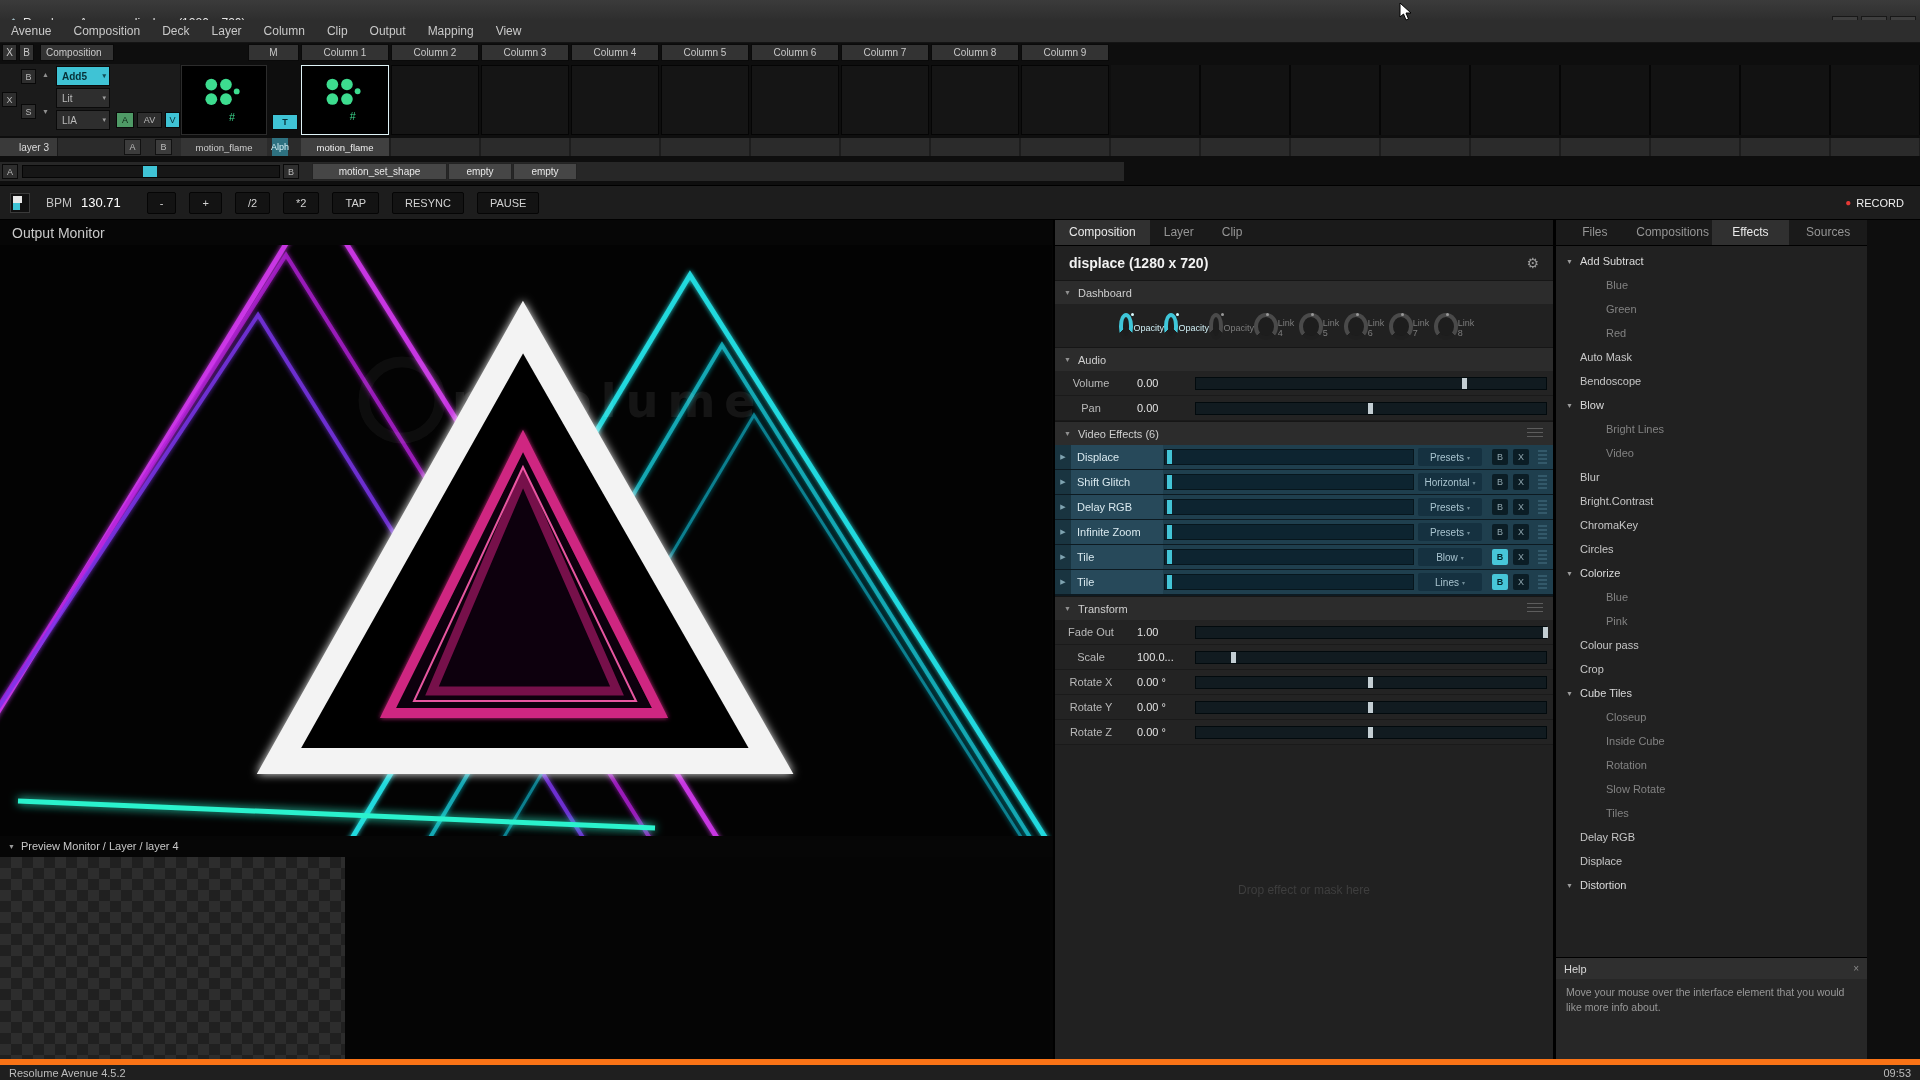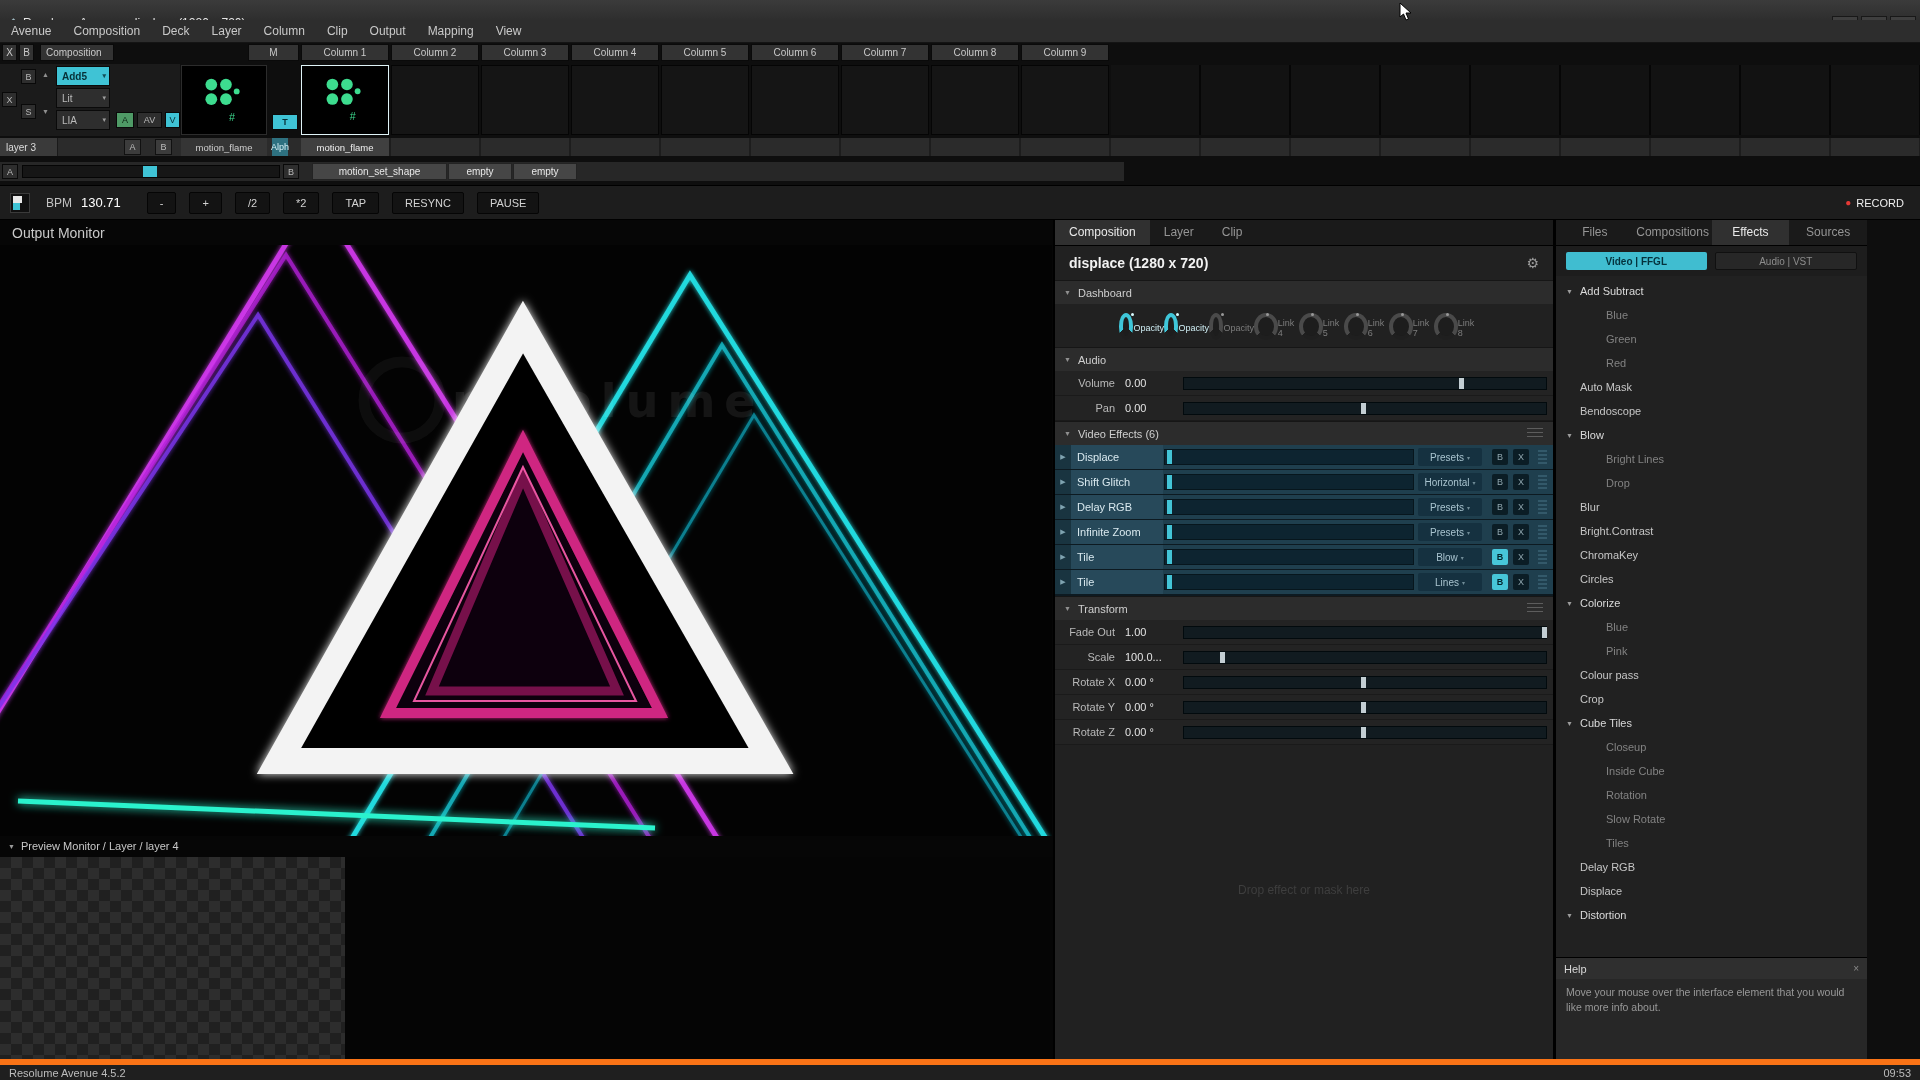--- a/index.html
+++ b/index.html
@@ -54,21 +54,21 @@
 .tbtn{position:absolute;left:272px;top:50px;width:26px;height:16px;background:#3fc3d5;border:1px solid #0a0a0a;color:#073037;font-size:9px;font-weight:bold;display:flex;align-items:center;justify-content:center}
 .clipcells{position:absolute;left:301px;top:0;right:0;height:72px;display:flex}
 .clip-cell{width:88px;height:70px;margin:1px 2px 0 0;background:#151515;border:1px solid #050505;flex:none;position:relative}
 .clip-cell.sel{border:1px solid #dff3f7;background:#000}
 .clip-cell svg{display:block;width:100%;height:100%}
 .gfill2{flex:1;margin-top:1px;height:70px;background:repeating-linear-gradient(90deg,#121212 0 88px,#060606 88px 90px)}
 
 .glabels{position:absolute;top:95px;left:0;width:100%;height:18px;background:#2b2b2b}
 .glabels::after{content:"";position:absolute;left:301px;right:0;top:0;bottom:0;background:repeating-linear-gradient(90deg,transparent 0 88px,#1d1d1d 88px 90px)}
 .lcell{position:absolute;top:0;height:18px;display:flex;align-items:center;font-size:10px;z-index:1}
-#lname{left:0;width:58px;background:#3a3a3a;color:#ddd;padding-left:6px;border-right:1px solid #1a1a1a}
+#lname{left:0;width:58px;background:#3a3a3a;color:#ddd;padding-left:19px;border-right:1px solid #1a1a1a}
 #lca{left:124px;width:17px;height:16px;top:1px;background:#3c3c3c;border:1px solid #111;color:#bbb;justify-content:center;font-size:9px}
 #lcb{left:155px;width:17px;height:16px;top:1px;background:#3c3c3c;border:1px solid #111;color:#bbb;justify-content:center;font-size:9px}
 #lflame1{left:181px;width:86px;background:#353535;color:#cfcfcf;justify-content:center;font-size:9.5px}
 #lalph{left:272px;width:16px;background:#2e7180;color:#d8f2f6;justify-content:center;font-size:9px}
 #lflame2{left:301px;width:88px;background:#404040;color:#f0f0f0;justify-content:center;font-size:9.5px}
 
 .gdeck{position:absolute;top:119px;left:0;width:1124px;height:19px;background:#272727}
 #dka{left:2px;top:2px;width:16px;height:15px}
 #dkb{left:283px;top:2px;width:16px;height:15px}
 .xfade{position:absolute;left:22px;top:3px;width:258px;height:13px;background:#161616;border:1px solid #050505}
@@ -121,21 +121,21 @@
 .knob-row{display:flex;padding:9px 0 7px 64px;flex:none;background:#212121}
 .knob{width:45px;display:flex;align-items:center;flex:none}
 .dial{width:27px;height:27px;border-radius:50%;background:conic-gradient(from 225deg,var(--arc,#4a4a4a) 0 270deg,#1f1f1f 270deg 360deg);position:relative}
 .dial::after{content:"";position:absolute;inset:4px;border-radius:50%;background:#1d1d1d}
 .dial::before{content:"";position:absolute;top:0;left:12px;width:3px;height:3px;border-radius:50%;background:#999;z-index:1}
 .knob.active .dial{--arc:#3fc6d9}
 .knob.active .dial::before{background:#d9fbff}
 .k-label{margin-top:3px;font-size:9px;color:#7d7d7d}
 .knob.active .k-label{color:#cfeef4}
 .prow{height:25px;display:flex;align-items:center;background:#232323;border-bottom:1px solid #1a1a1a;flex:none}
-.p-label{width:70px;text-align:right;padding-right:10px;font-size:11px;color:#b9b9b9}
+.p-label{width:82px;text-align:center;padding-right:10px;font-size:11px;color:#b9b9b9}
 .p-value{width:58px;font-size:11px;color:#e3e3e3}
 .p-slider{flex:1;height:13px;margin-right:6px;background:#111b20;border:1px solid #020a0d;position:relative}
 .p-handle{position:absolute;top:0;bottom:0;left:var(--pos,0%);width:5px;background:#c3ced3}
 .fx-list{flex:none;background:#0d1a21;padding-bottom:1px}
 .fx-row{height:24px;margin-bottom:1px;display:flex;align-items:center;background:#1f3f4e}
 .fx-arrow{width:16px;height:24px;background:#193440;color:#7fa3b0;font-size:7px;display:flex;align-items:center;justify-content:center;flex:none}
 .fx-arrow::before{content:"▶"}
 .fx-name{width:92px;height:24px;line-height:24px;padding-left:6px;background:#27495a;color:#d9e9ef;font-size:11px;flex:none;white-space:nowrap;overflow:hidden}
 .fx-slider{flex:1;height:16px;margin:0 2px 0 1px;background:#0d2430;border:1px solid #07161d;position:relative}
 .fx-handle{position:absolute;left:2px;top:0;bottom:0;width:5px;background:#43c4d6}
@@ -554,24 +554,20 @@
         </div>
     </div>
 
     <div class="bpanel">
       <div class="tabs spread">
           <span class="tab">Files</span>
           <span class="tab">Compositions</span>
           <span class="tab active">Effects</span>
           <span class="tab">Sources</span>
         </div>
-      <div class="toggle-row">
-        <div class="tgl on">Video | FFGL</div>
-        <div class="tgl off">Audio | VST</div>
-      </div>
       <div class="browser-list">
           <div class="bi k-group">
     <span class="tri"></span>
     <span class="lbl">Add Subtract</span>
   </div>
           <div class="bi k-preset">
     <span class="tri"></span>
     <span class="lbl">Blue</span>
   </div>
           <div class="bi k-preset">
@@ -593,21 +589,21 @@
           <div class="bi k-group">
     <span class="tri"></span>
     <span class="lbl">Blow</span>
   </div>
           <div class="bi k-preset">
     <span class="tri"></span>
     <span class="lbl">Bright Lines</span>
   </div>
           <div class="bi k-preset">
     <span class="tri"></span>
-    <span class="lbl">Drop</span>
+    <span class="lbl">Video</span>
   </div>
           <div class="bi k-effect">
     <span class="tri"></span>
     <span class="lbl">Blur</span>
   </div>
           <div class="bi k-effect">
     <span class="tri"></span>
     <span class="lbl">Bright.Contrast</span>
   </div>
           <div class="bi k-effect">

